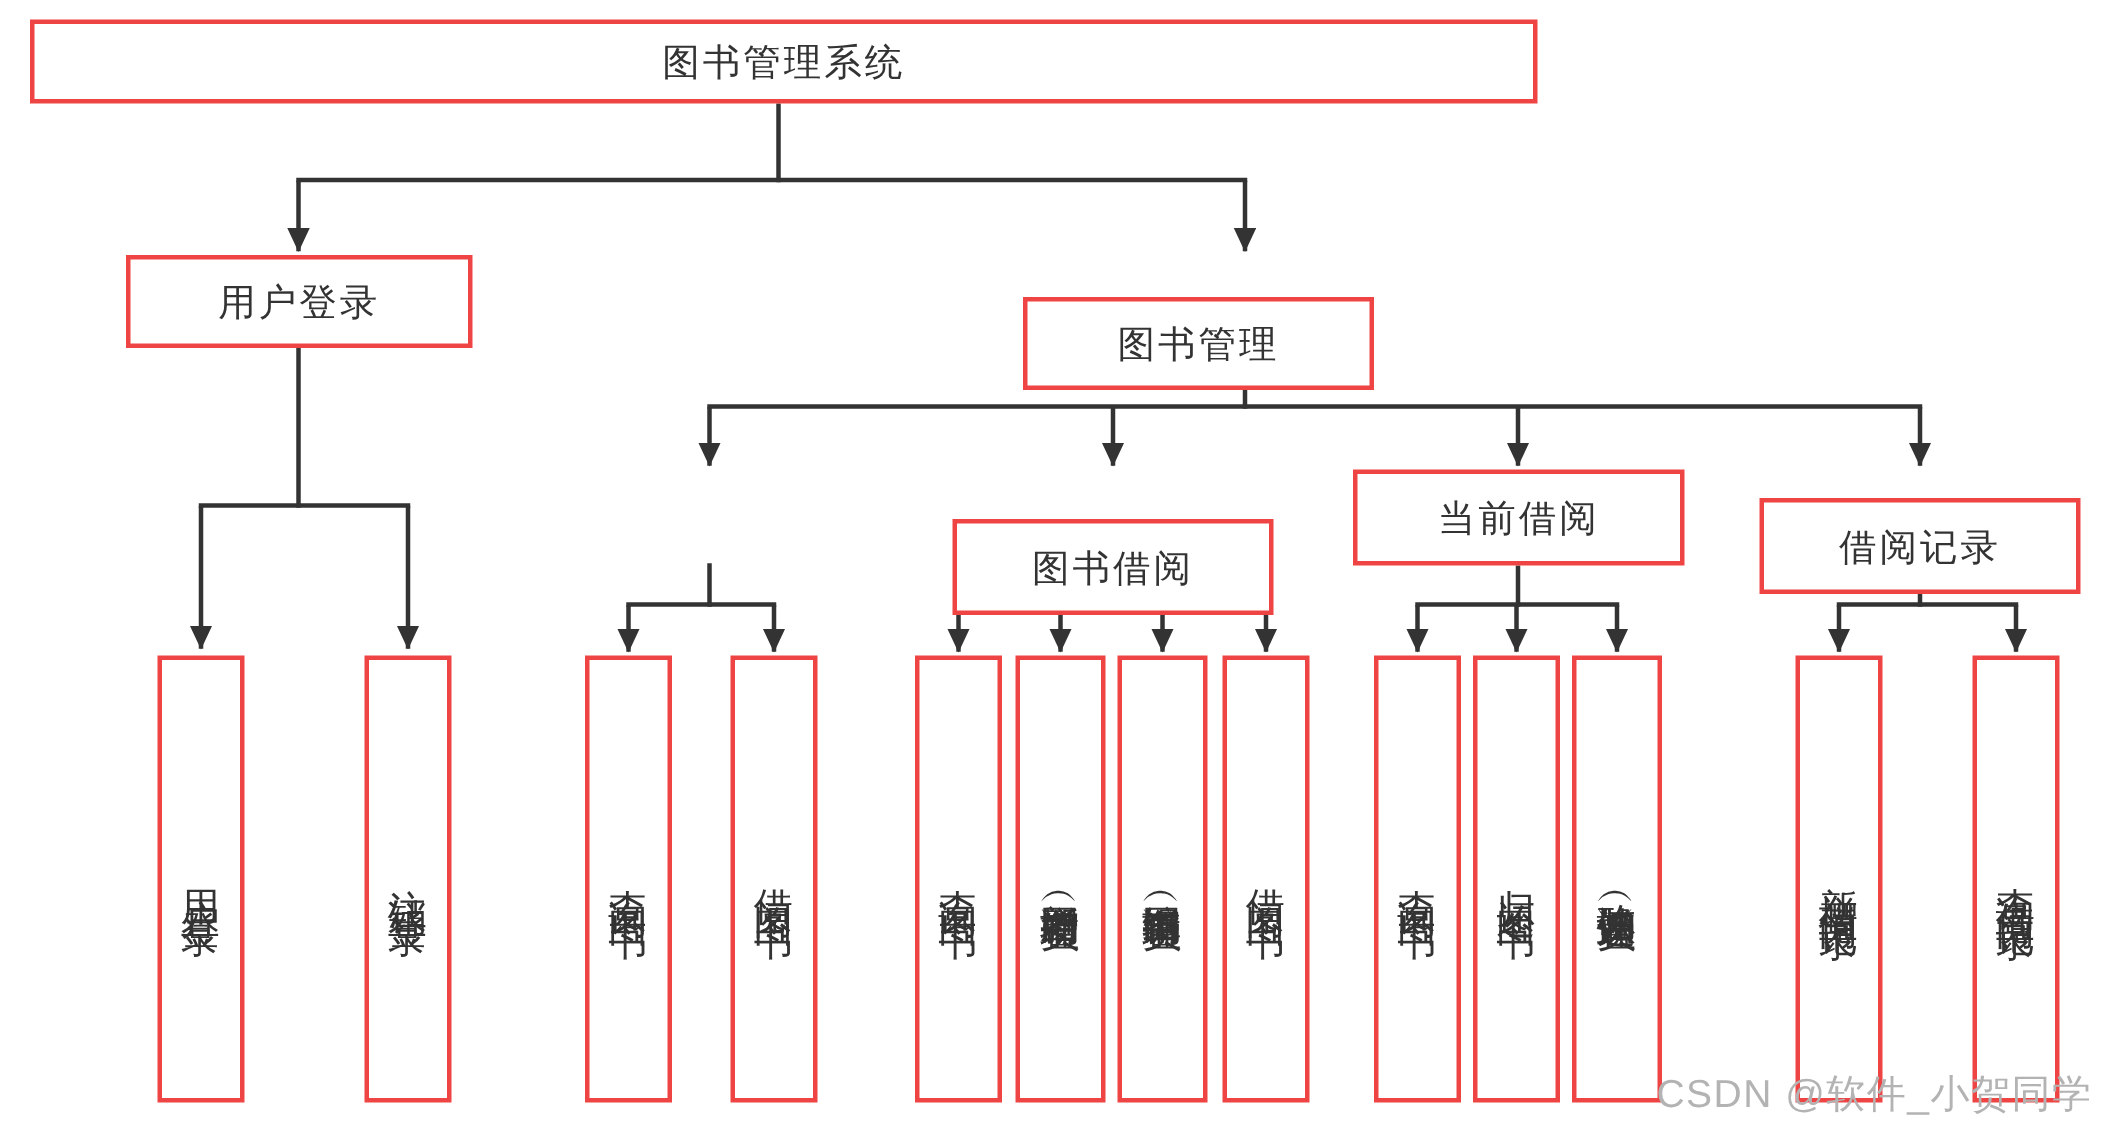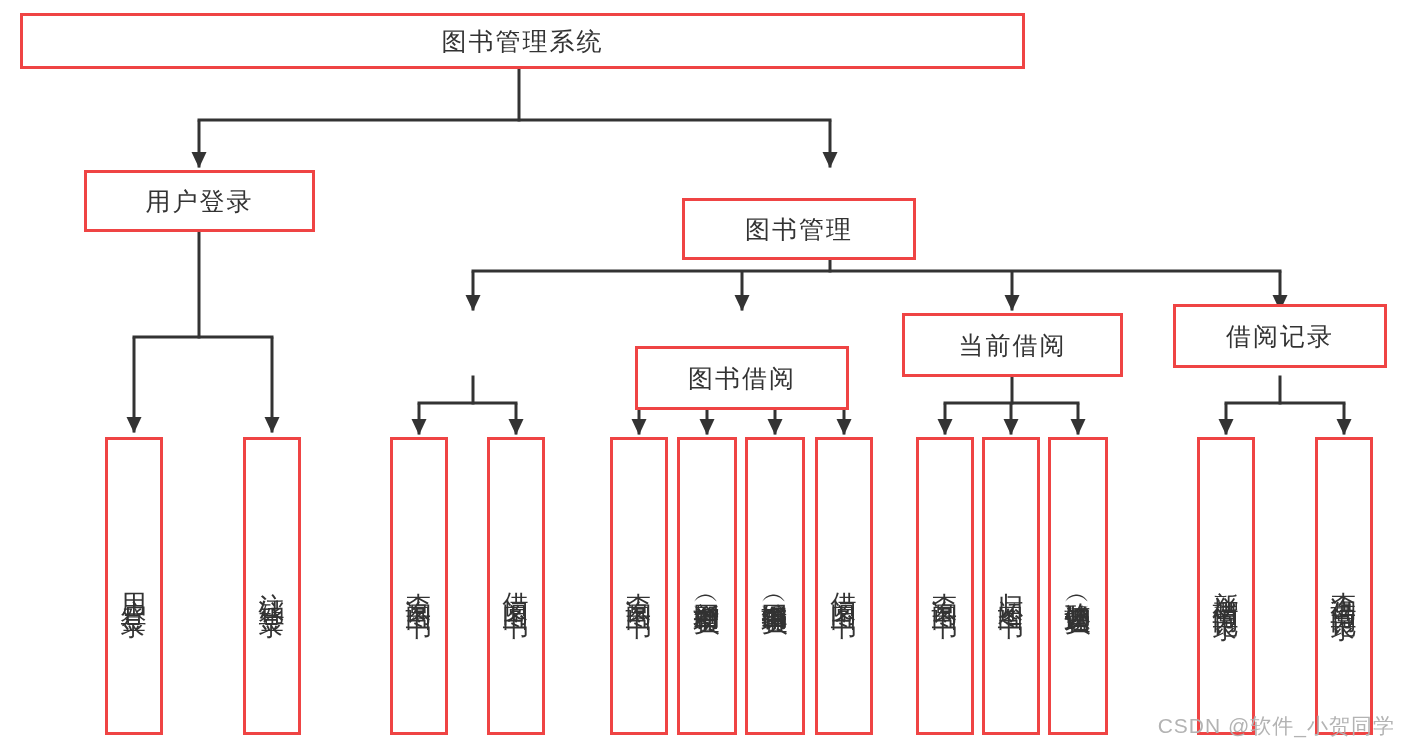--- a/index.html
+++ b/index.html
@@ -37,21 +37,21 @@
     font-size: 26px;
     letter-spacing: 7px;
     line-height: 1;
   }
   .vnode.tight { letter-spacing: 1px; }
   .vnode.mid   { letter-spacing: 5px; }
   .watermark {
     position: absolute;
     top: 712px;
     right: 10px;
-    font-size: 21px;
+    font-size: 26px;
     letter-spacing: 1px;
     color: #b3b3b3;
     white-space: nowrap;
     z-index: 5;
   }
 </style>
 </head>
 <body>
 
 <div class="canvas">
@@ -106,21 +106,21 @@
     </g>
   </svg>
 
   <div class="node hnode" style="left:20px; top:13px; width:1005px; height:56px;">图书管理系统</div>
 
   <div class="node hnode" style="left:84px; top:170px; width:231px; height:62px;">用户登录</div>
   <div class="node hnode" style="left:682px; top:170px; width:234px; height:62px;margin-top:28px;">图书管理</div>
 
   <div class="node hnode" style="left:635px; top:313px; width:214px; height:64px;margin-top:33px;">图书借阅</div>
   <div class="node hnode" style="left:902px; top:313px; width:221px; height:64px;">当前借阅</div>
-  <div class="node hnode" style="left:1173px; top:304px; width:214px; height:64px;">借阅记录</div>
+  <div class="node hnode" style="left:1173px; top:332px; width:214px; height:64px;">借阅记录</div>
 
   <div class="node vnode" style="left:105px; top:437px; width:58px; height:298px;">用户登录</div>
   <div class="node vnode" style="left:243px; top:437px; width:58px; height:298px;">注销登录</div>
 
   <div class="node vnode" style="left:390px; top:437px; width:58px; height:298px;">查询图书</div>
   <div class="node vnode" style="left:487px; top:437px; width:58px; height:298px;">借阅图书</div>
 
   <div class="node vnode" style="left:610px; top:437px; width:58px; height:298px;">查询图书</div>
   <div class="node vnode tight" style="left:677px; top:437px; width:60px; height:298px;">新增图书（管理员）</div>
   <div class="node vnode tight" style="left:745px; top:437px; width:60px; height:298px;">编辑图书（管理员）</div>

